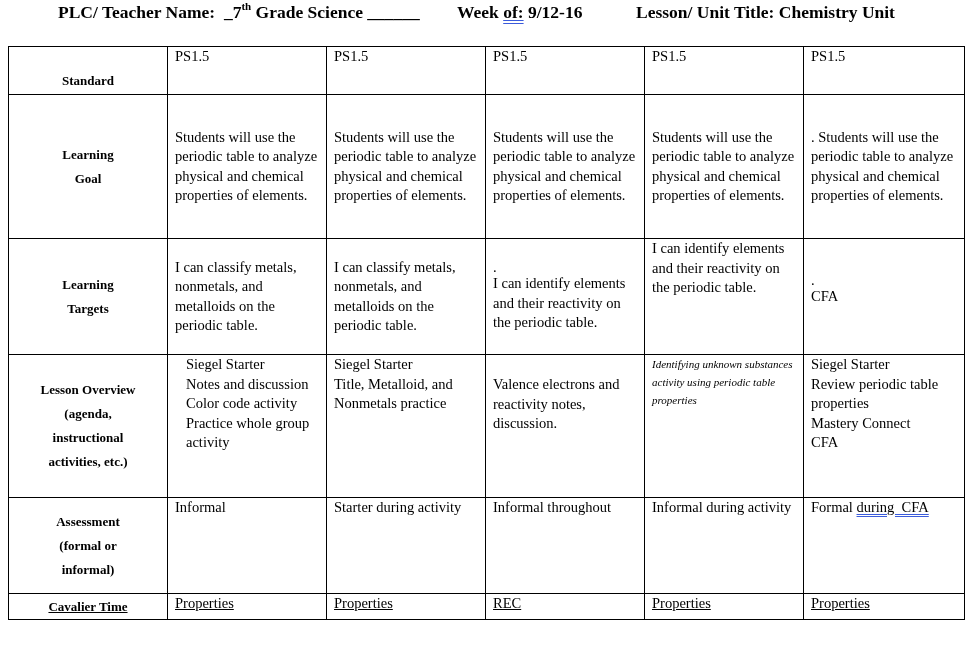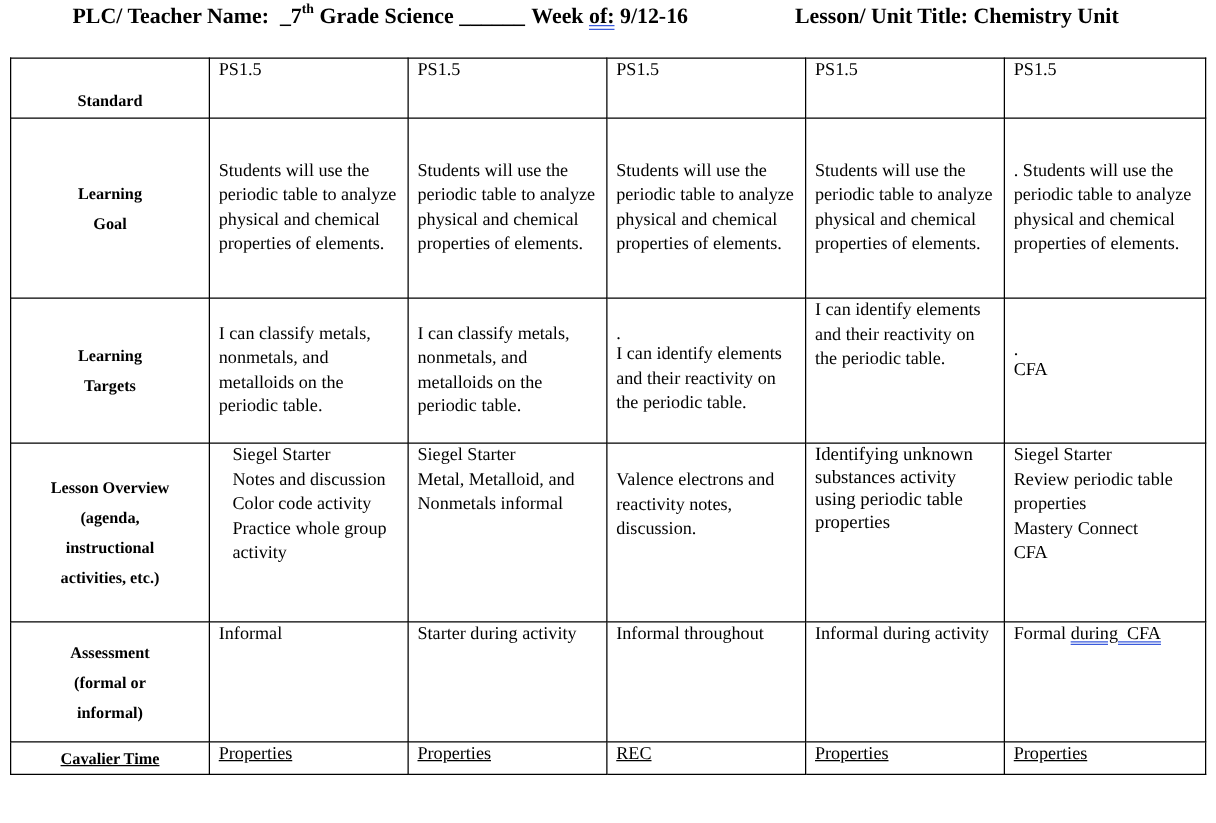--- a/index.html
+++ b/index.html
@@ -76,21 +76,21 @@
       padding: 0 4px 0 7px;
     }
     .lines div { white-space: normal; }
     .indent { padding-left: 18px; }
   </style>
 </head>
 <body>
 
 <div class="header-line">
   <span class="seg" style="left:58px;"><span>PLC/ Teacher Name:  _7</span><sup>th</sup><span> Grade Science ______</span></span>
-  <span class="seg" style="left:425px;"><span>Week </span><span class="blue-underline">of:</span><span> 9/12-16</span></span>
+  <span class="seg" style="left:457px;"><span>Week </span><span class="blue-underline">of:</span><span> 9/12-16</span></span>
   <span class="seg" style="left:636px;">Lesson/ Unit Title: Chemistry Unit</span>
 </div>
 
 <table class="plan">
   <colgroup>
     <col style="width:159px">
     <col style="width:159px">
     <col style="width:159px">
     <col style="width:159px">
     <col style="width:159px">
@@ -174,30 +174,30 @@
       <div class="cell-inner lines indent">
         <div>Siegel Starter</div>
         <div>Notes and discussion</div>
         <div>Color code activity</div>
         <div>Practice whole group activity</div>
       </div>
     </td>
     <td>
       <div class="cell-inner lines">
         <div>Siegel Starter</div>
-        <div>Metal, Metalloid, and Nonmetals informal</div>
+        <div>Title, Metalloid, and Nonmetals practice</div>
       </div>
     </td>
     <td>
       <div class="cell-inner lines" style="padding-top:20px;">
         <div>Valence electrons and reactivity notes, discussion.</div>
       </div>
     </td>
     <td>
-      <div class="cell-inner lines" style="font-size:15px; line-height:18px;">
+      <div class="cell-inner lines" style="font-size:11px; line-height:18px;font-style:italic;">
         <div>Identifying unknown substances activity using periodic table properties</div>
       </div>
     </td>
     <td>
       <div class="cell-inner lines">
         <div>Siegel Starter</div>
         <div>Review periodic table properties</div>
         <div>Mastery Connect</div>
         <div>CFA</div>
       </div>

